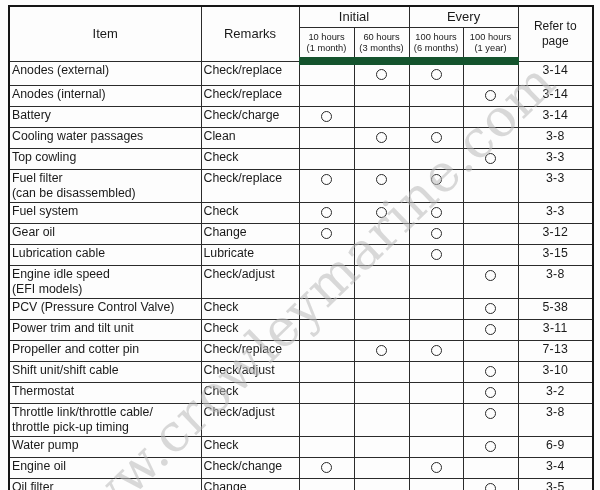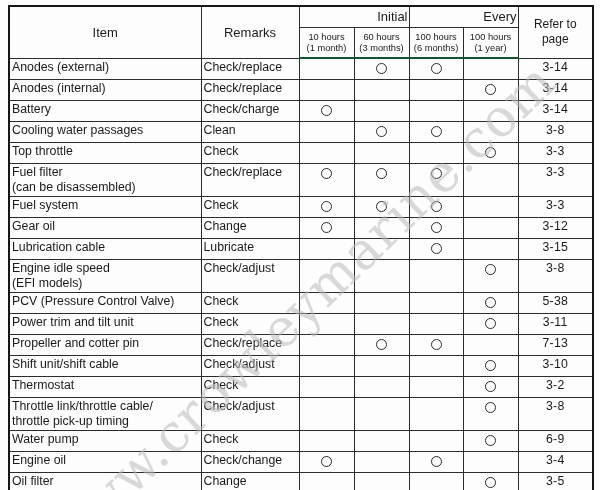--- a/index.html
+++ b/index.html
@@ -31,29 +31,29 @@
     border: 1px solid #2b2b2b;
     font-weight: 400;
     overflow: hidden;
   }
   thead th {
     text-align: center;
     vertical-align: middle;
     white-space: pre-line;
   }
   th.h-main { font-size: 13px; line-height: 15px; }
-  th.h-group { font-size: 13px; height: 18px; line-height: 16px; text-align: right; }
+  th.h-group { font-size: 13px; height: 18px; line-height: 16px; }
   th.h-sub {
     font-size: 9.3px;
     line-height: 11px;
     height: 27px;
     padding: 1px 0;
   }
   th.h-refer { font-size: 12px; line-height: 15px; }
-  tr.subhead-row th { border-bottom: 2px solid #14532d; }
+  tr.subhead-row th { border-bottom: 8px solid #14532d; }
   tbody td {
     font-size: 12.3px;
     line-height: 15px;
     padding: 1px 2px;
     vertical-align: top;
     white-space: pre-line;
   }
   td.c-item, td.c-remarks { text-align: left; }
   td.c-mark, td.c-page { text-align: center; }
   td.c-page { letter-spacing: 0.3px; }
@@ -145,21 +145,21 @@
         <tr>
           <td class="c-item">Cooling water passages</td>
           <td class="c-remarks">Clean</td>
           <td class="c-mark"></td>
           <td class="c-mark"><span class="mark-circle"></span></td>
           <td class="c-mark"><span class="mark-circle"></span></td>
           <td class="c-mark"></td>
           <td class="c-page">3-8</td>
         </tr>
         <tr>
-          <td class="c-item">Top throttle</td>
+          <td class="c-item">Top cowling</td>
           <td class="c-remarks">Check</td>
           <td class="c-mark"></td>
           <td class="c-mark"></td>
           <td class="c-mark"></td>
           <td class="c-mark"><span class="mark-circle"></span></td>
           <td class="c-page">3-3</td>
         </tr>
         <tr>
           <td class="c-item">Fuel filter
 (can be disassembled)</td>

